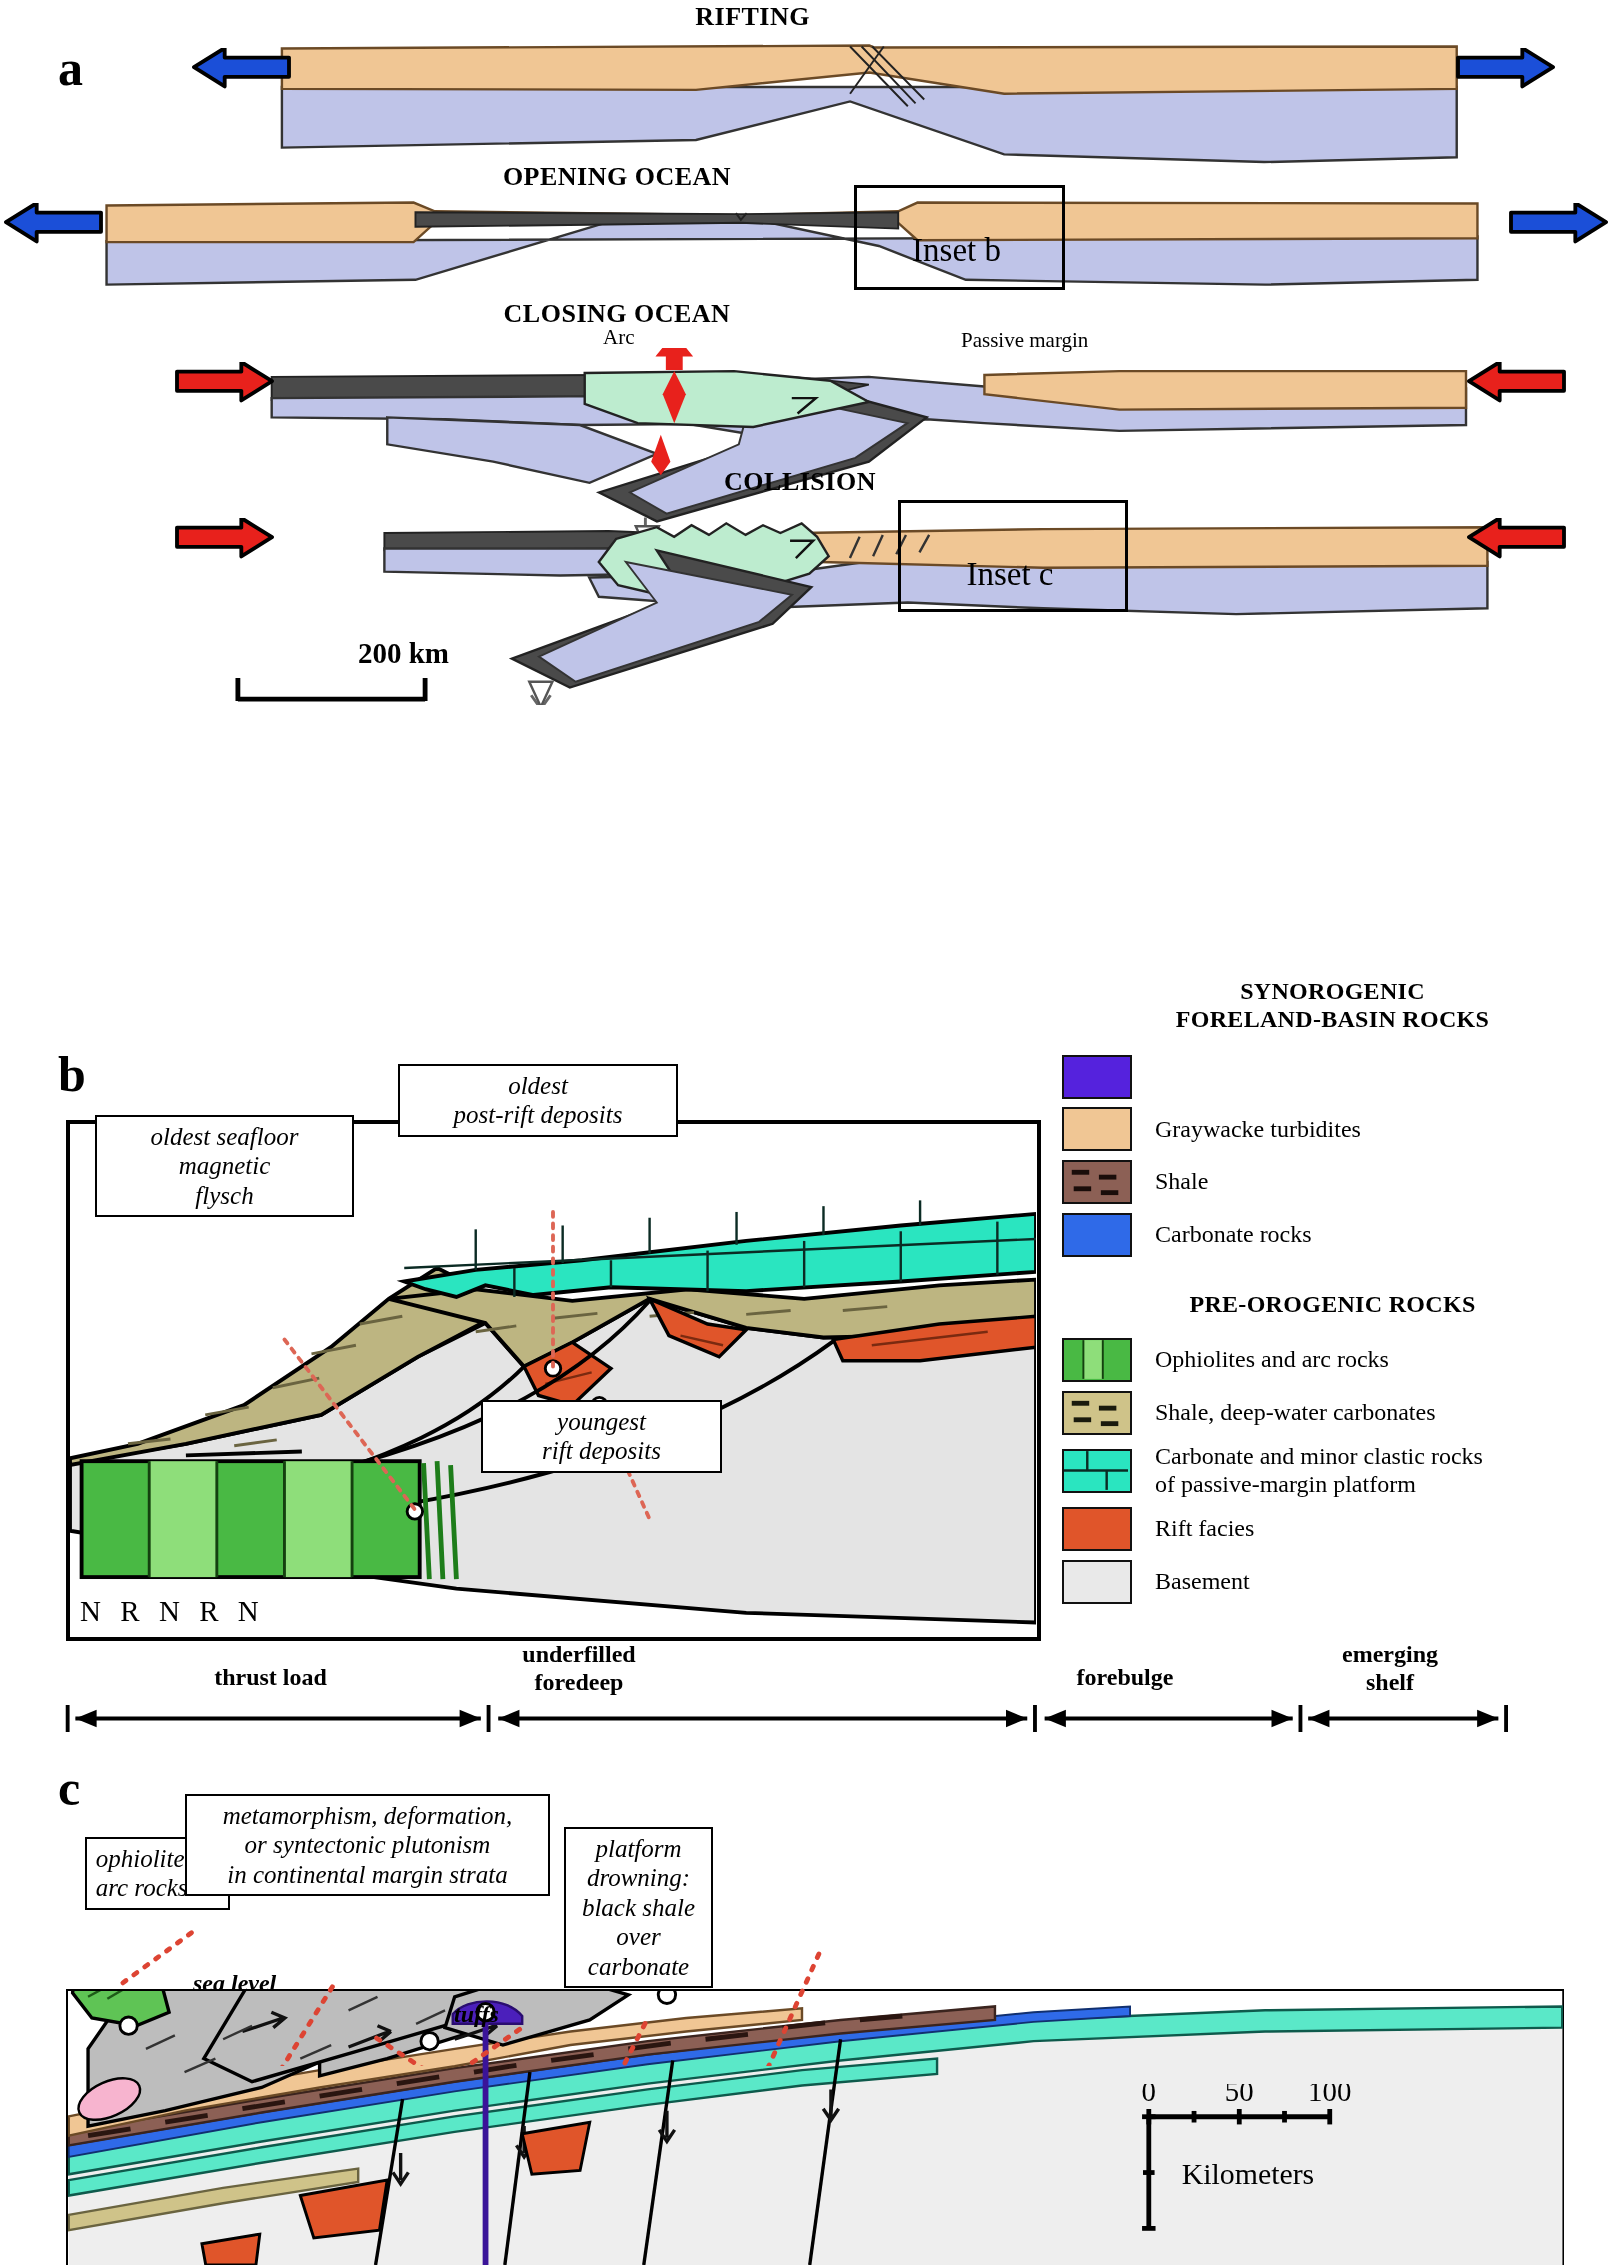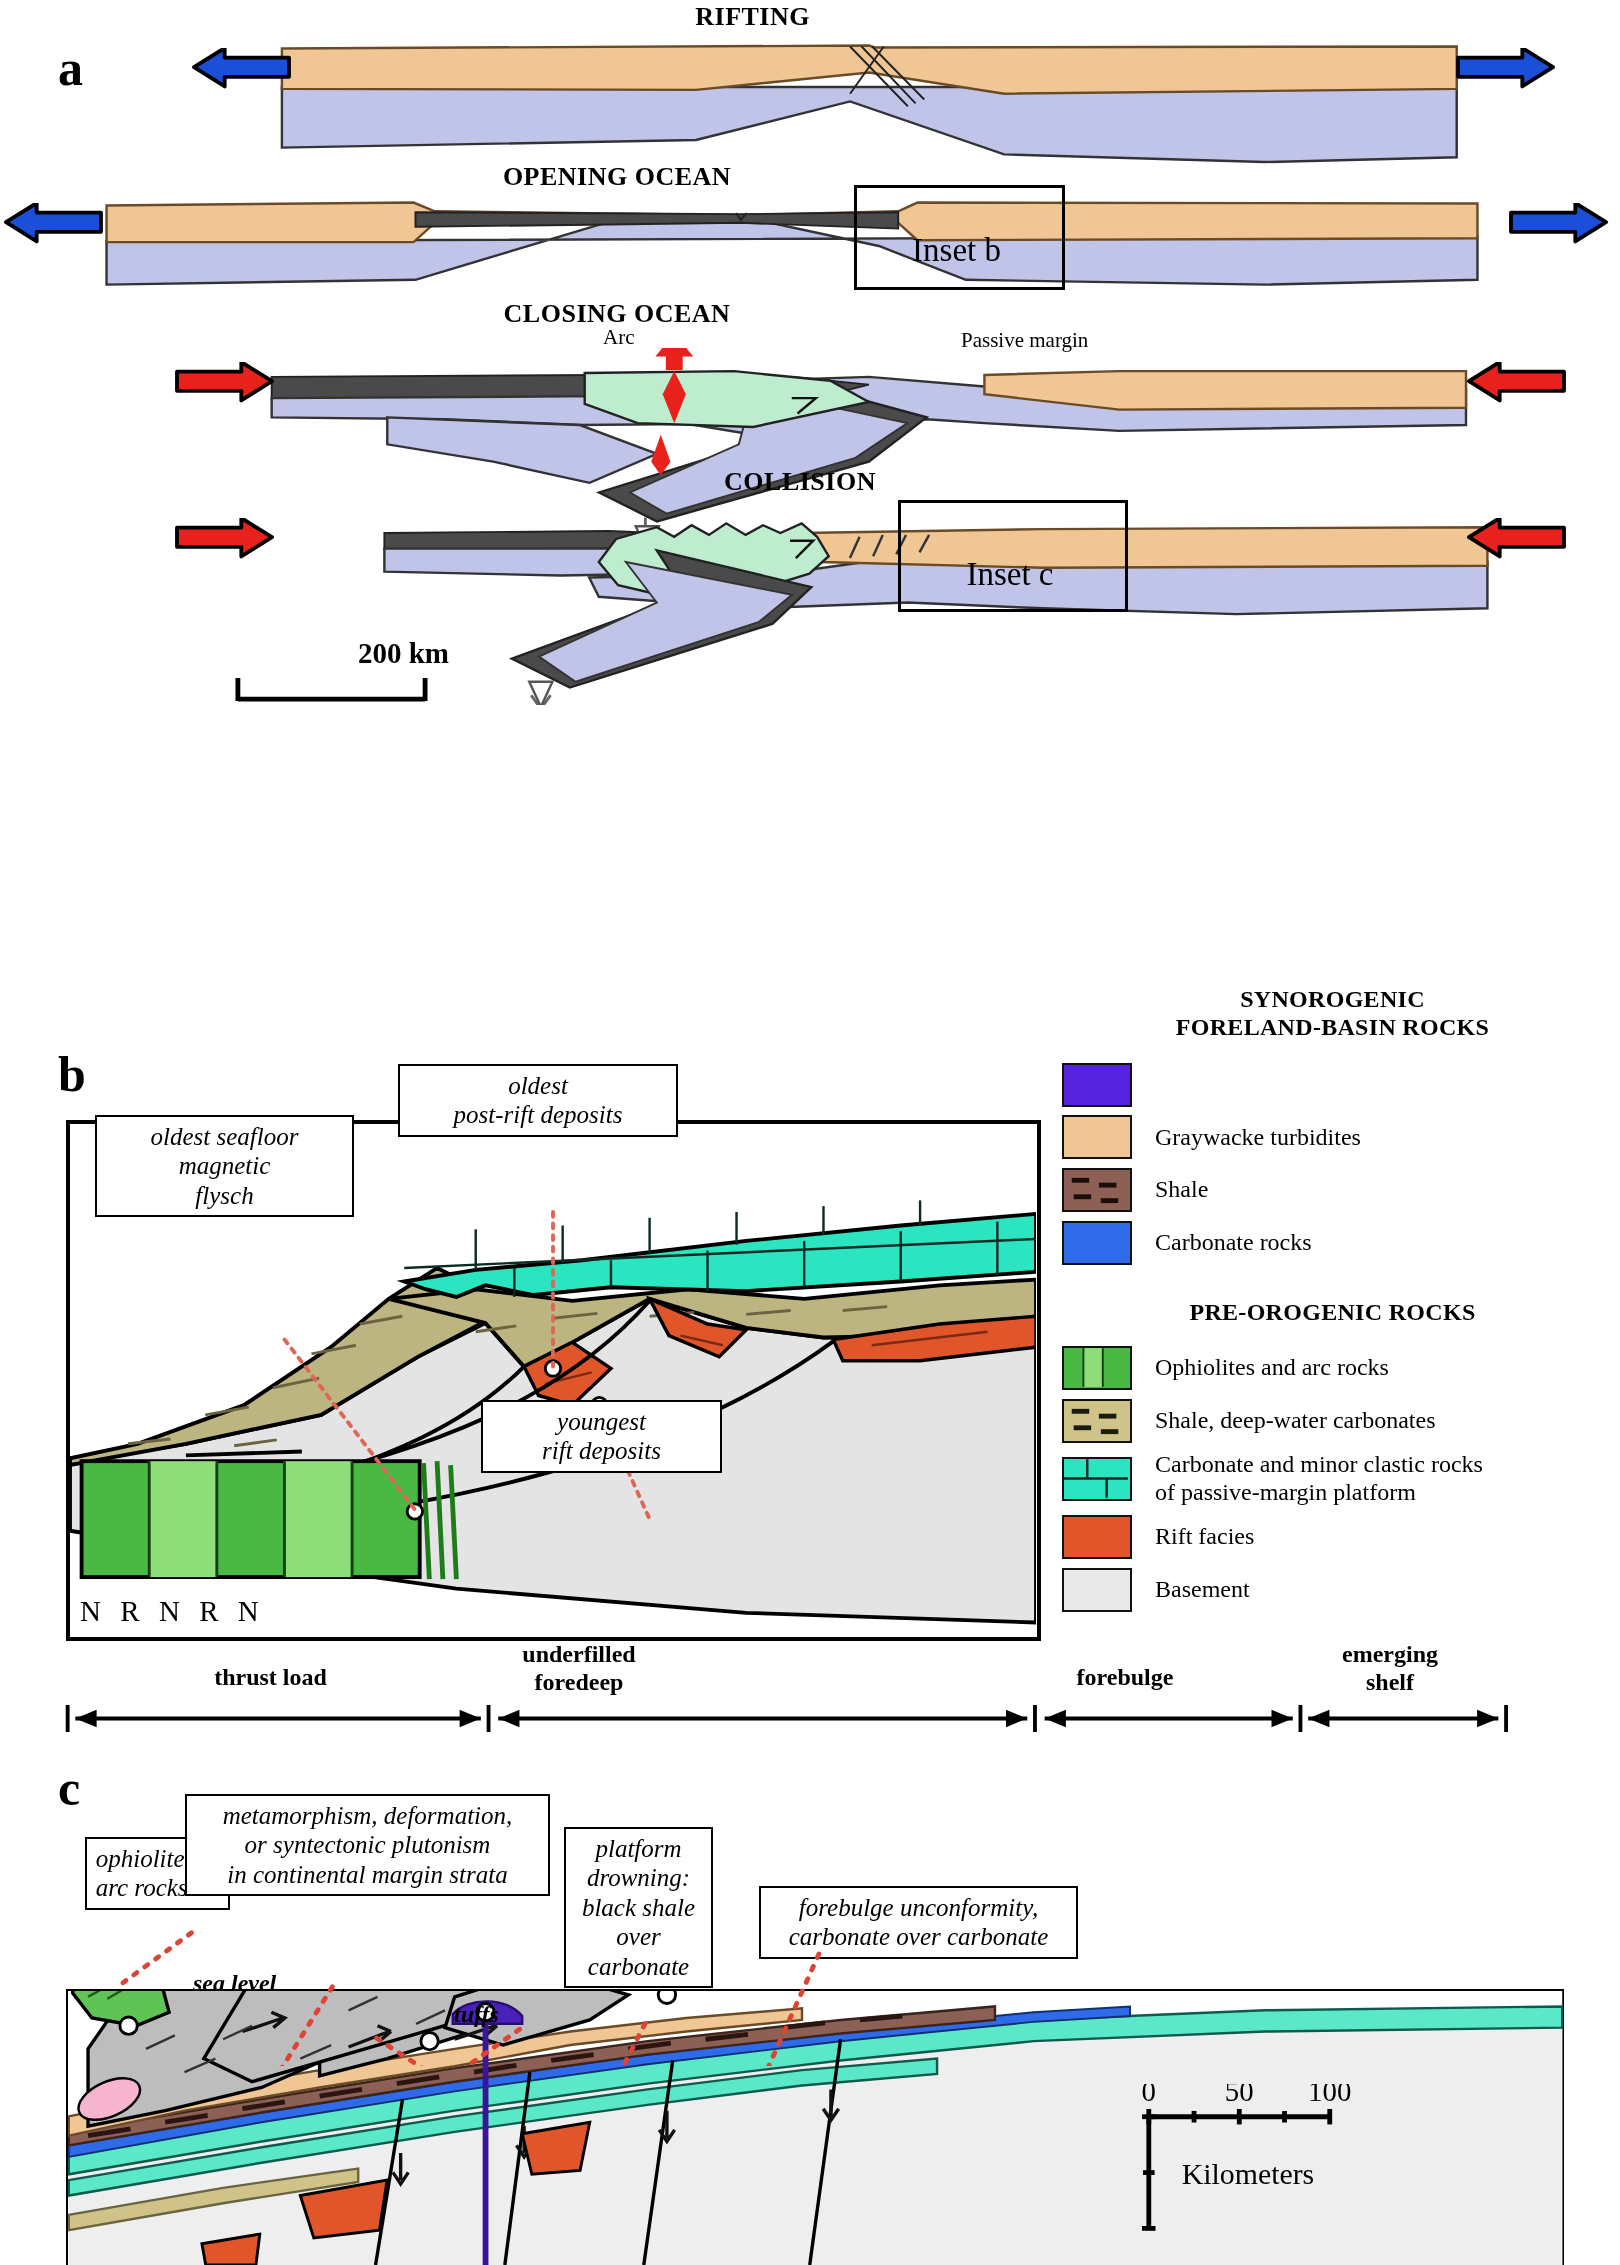--- a/index.html
+++ b/index.html
@@ -131,21 +131,21 @@
   </svg>
   <svg class="abs" style="left:172px;top:518px;" width="106" height="48" viewBox="0 0 110 50">
     <path d="M5,10 L72,10 L72,0 L104,20 L72,40 L72,30 L5,30 Z" fill="#e8211c" stroke="#000" stroke-width="4" stroke-linejoin="round"></path>
   </svg>
   <svg class="abs" style="left:1463px;top:518px;" width="106" height="48" viewBox="0 0 110 50">
     <path d="M105,10 L38,10 L38,0 L6,20 L38,40 L38,30 L105,30 Z" fill="#e8211c" stroke="#000" stroke-width="4" stroke-linejoin="round"></path>
   </svg>
   <div class="abs inset-box" style="left:898px;top:500px;width:224px;height:106px;"></div>
   <div class="abs inset-label" style="left:898px;top:556px;width:224px;">Inset c</div>
 
-  <div class="abs" style="left:1062px;top:977px;width:541px;margin-top:8px;">
+  <div class="abs" style="left:1062px;top:977px;width:541px;">
 
     <div class="legend-head">
       <span>SYNOROGENIC</span><br>
       <span>FORELAND-BASIN ROCKS</span>
     </div>
 
     <div style="height:21px;"></div>
 
     <div class="legend-row">
       <span class="swatch" style="background:#5522dd;"></span>
@@ -382,24 +382,20 @@
   </div>
   <div class="abs callout" style="left:433px;top:2021px;width:154px;">
     <span>foredeep</span><br><span>magmatism</span>
   </div>
   <div class="abs callout" style="left:564px;top:1827px;width:149px;">
     <span>platform</span><br>
     <span>drowning:</span><br>
     <span>black shale</span><br>
     <span>over carbonate</span>
   </div>
-  <div class="abs callout" style="left:759px;top:1886px;width:319px;">
-    <span>forebulge unconformity,</span><br>
-    <span>carbonate over carbonate</span>
-  </div>
 
   <div class="abs" style="left:66px;top:1989px;width:1498px;height:276px;border:2.9px solid #000;border-bottom:none;box-sizing:border-box;background:#fff;"></div>
 
   <svg class="abs" style="left:68px;top:1991px;" width="1495" height="274" viewBox="0 0 1548 284">
     <rect x="0" y="0" width="1548" height="284" fill="#fff"></rect>
 
     <path d="M0,176 L180,140 L380,108 L560,80 L760,52 L980,32 L1200,24 L1548,22 L1548,284 L0,284 Z" fill="#eeeeee" stroke="none"></path>
 
     <path d="M0,168 L200,134 L400,102 L600,74 L800,50 L1000,30 L1240,20 L1548,16 L1548,38 L1240,42 L1000,52 L800,72 L600,96 L400,124 L200,156 L0,190 Z" fill="#5ae8c8" stroke="#0e5a4c" stroke-width="2.5"></path>
 

